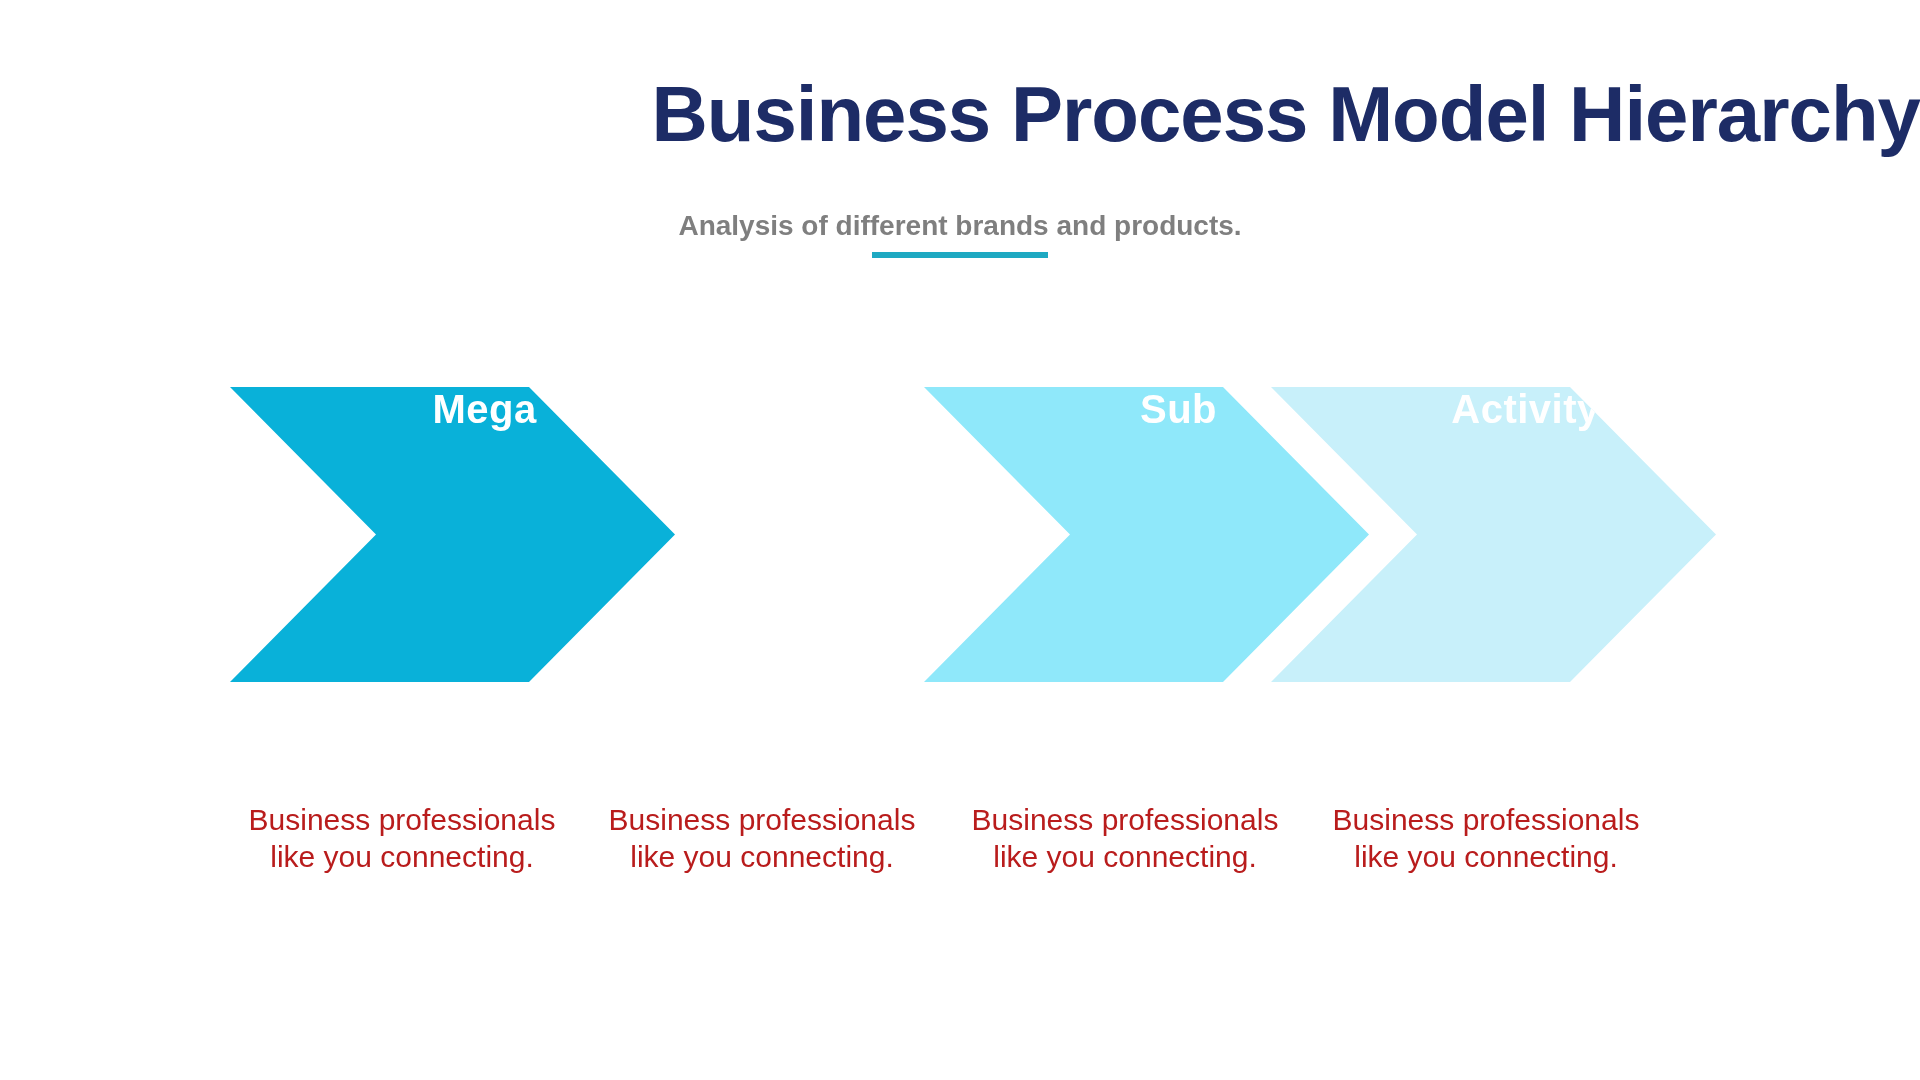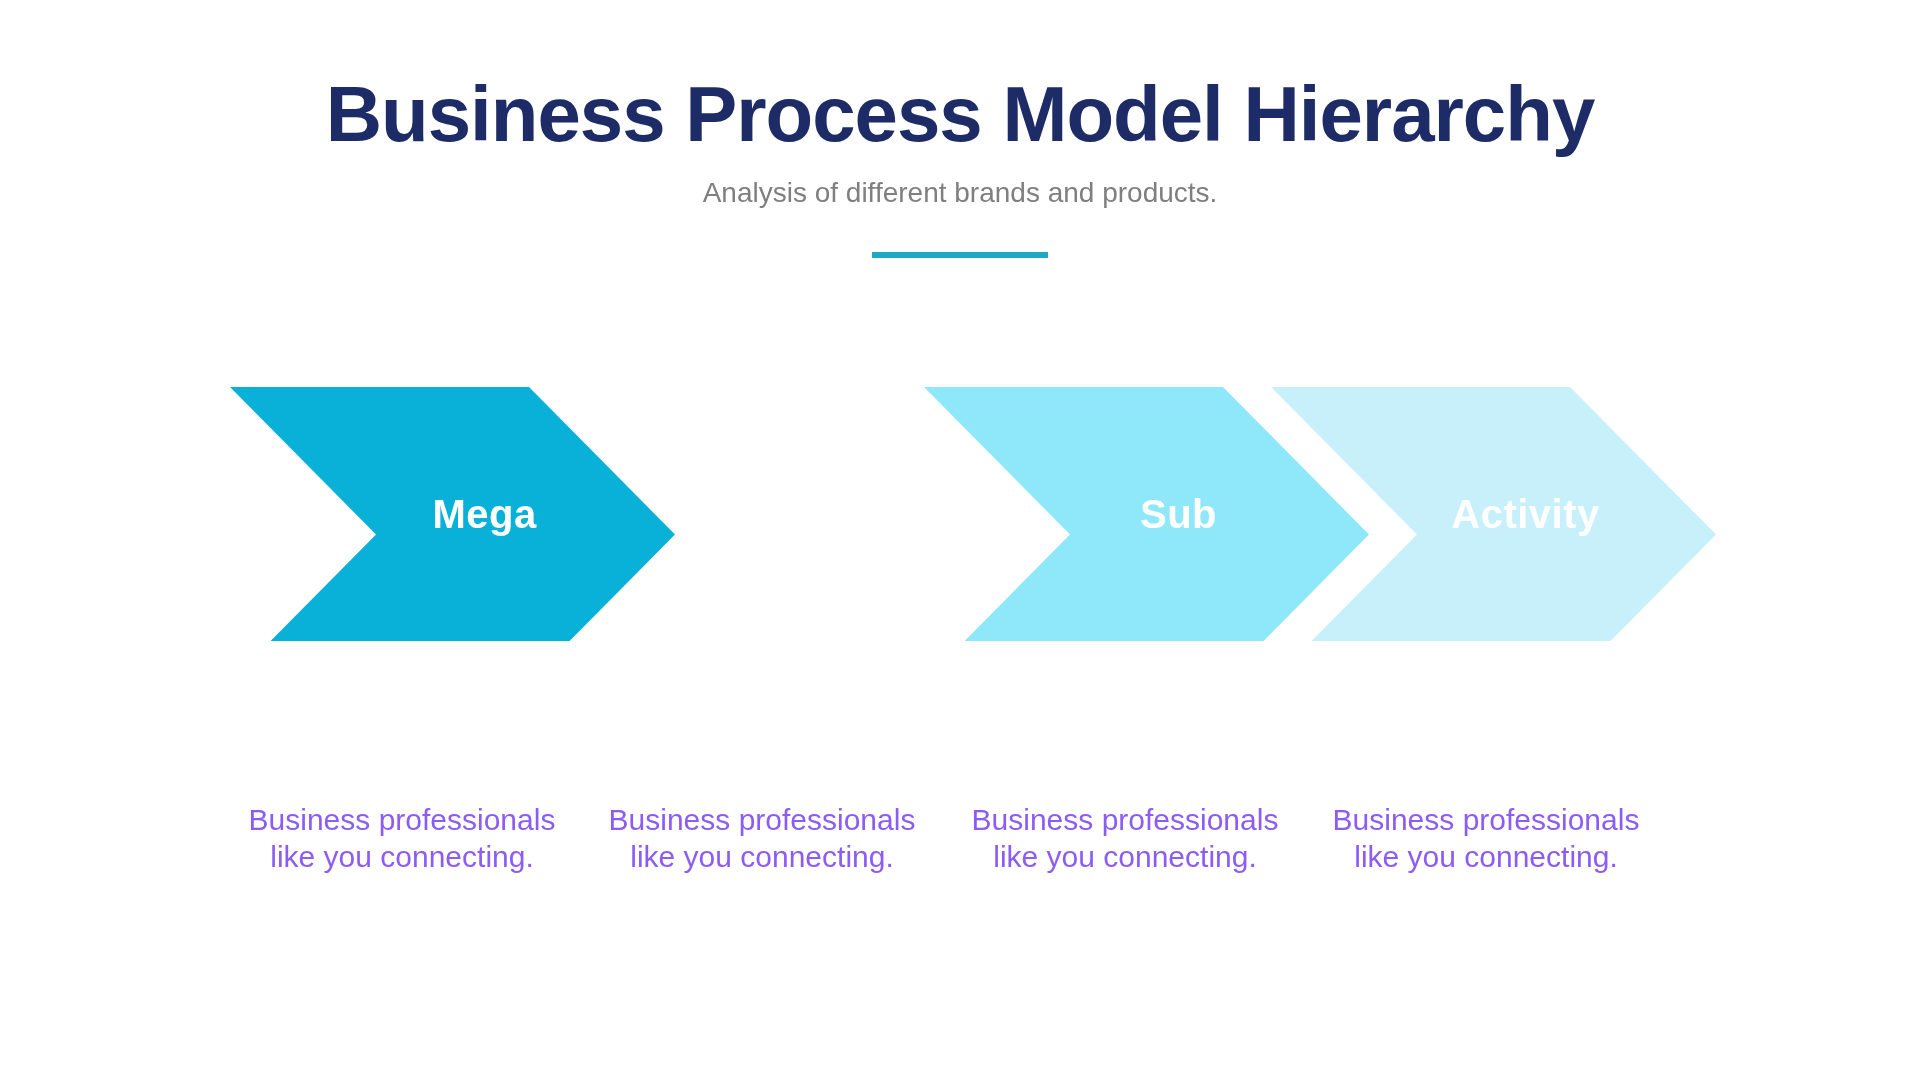--- a/index.html
+++ b/index.html
@@ -13,81 +13,82 @@
     height: 1080px;
     background: #ffffff;
     overflow: hidden;
     font-family: "Liberation Sans", sans-serif;
   }
   .title {
     position: absolute;
     left: 0;
     right: 0;
     top: 72px;
-    text-align: center;
+    text-align: right;
     font-size: 78px;
     font-weight: bold;
     letter-spacing: -1px;
     color: #1d2c66;
     line-height: 1.1;
   }
   .subtitle {
     position: absolute;
     left: 0;
     right: 0;
-    top: 176px;
+    top: 209px;
     text-align: center;
     font-size: 28px;
     color: #7f7f7f;
     line-height: 1.2;
+    font-weight: bold;
   }
   .accent-bar {
     position: absolute;
     left: 872px;
     top: 252px;
     width: 176px;
     height: 6px;
     background: #1ea9c2;
   }
   .flow {
     position: absolute;
     left: 0;
     top: 0;
     width: 1920px;
     height: 1080px;
   }
   .chev {
     position: absolute;
     top: 387px;
     width: 445px;
-    height: 254px;
+    height: 295px;
     clip-path: polygon(0px 0px, 299px 0px, 445px 147.5px, 299px 295px, 0px 295px, 146px 147.5px);
     display: flex;
-    align-items: center;
+    align-items: flex-start;
     justify-content: center;
   }
   .chev .label {
     padding-left: 64px;
     font-size: 40px;
     font-weight: bold;
     color: #ffffff;
     letter-spacing: 0.5px;
   }
   .chev.c1 { left: 230px; }
   .chev.c2 { left: 577px; }
   .chev.c3 { left: 924px; }
   .chev.c4 { left: 1271px; }
   .desc {
     position: absolute;
     top: 802px;
     width: 360px;
     text-align: center;
     font-size: 30px;
     line-height: 1.22;
-    color: #8b5cf6;
+    color: #b91c1c;
     white-space: pre-line;
   }
   .desc.d1 { left: 222px; }
   .desc.d2 { left: 582px; }
   .desc.d3 { left: 945px; }
   .desc.d4 { left: 1306px; }
 </style>
 </head>
 <body>
 

